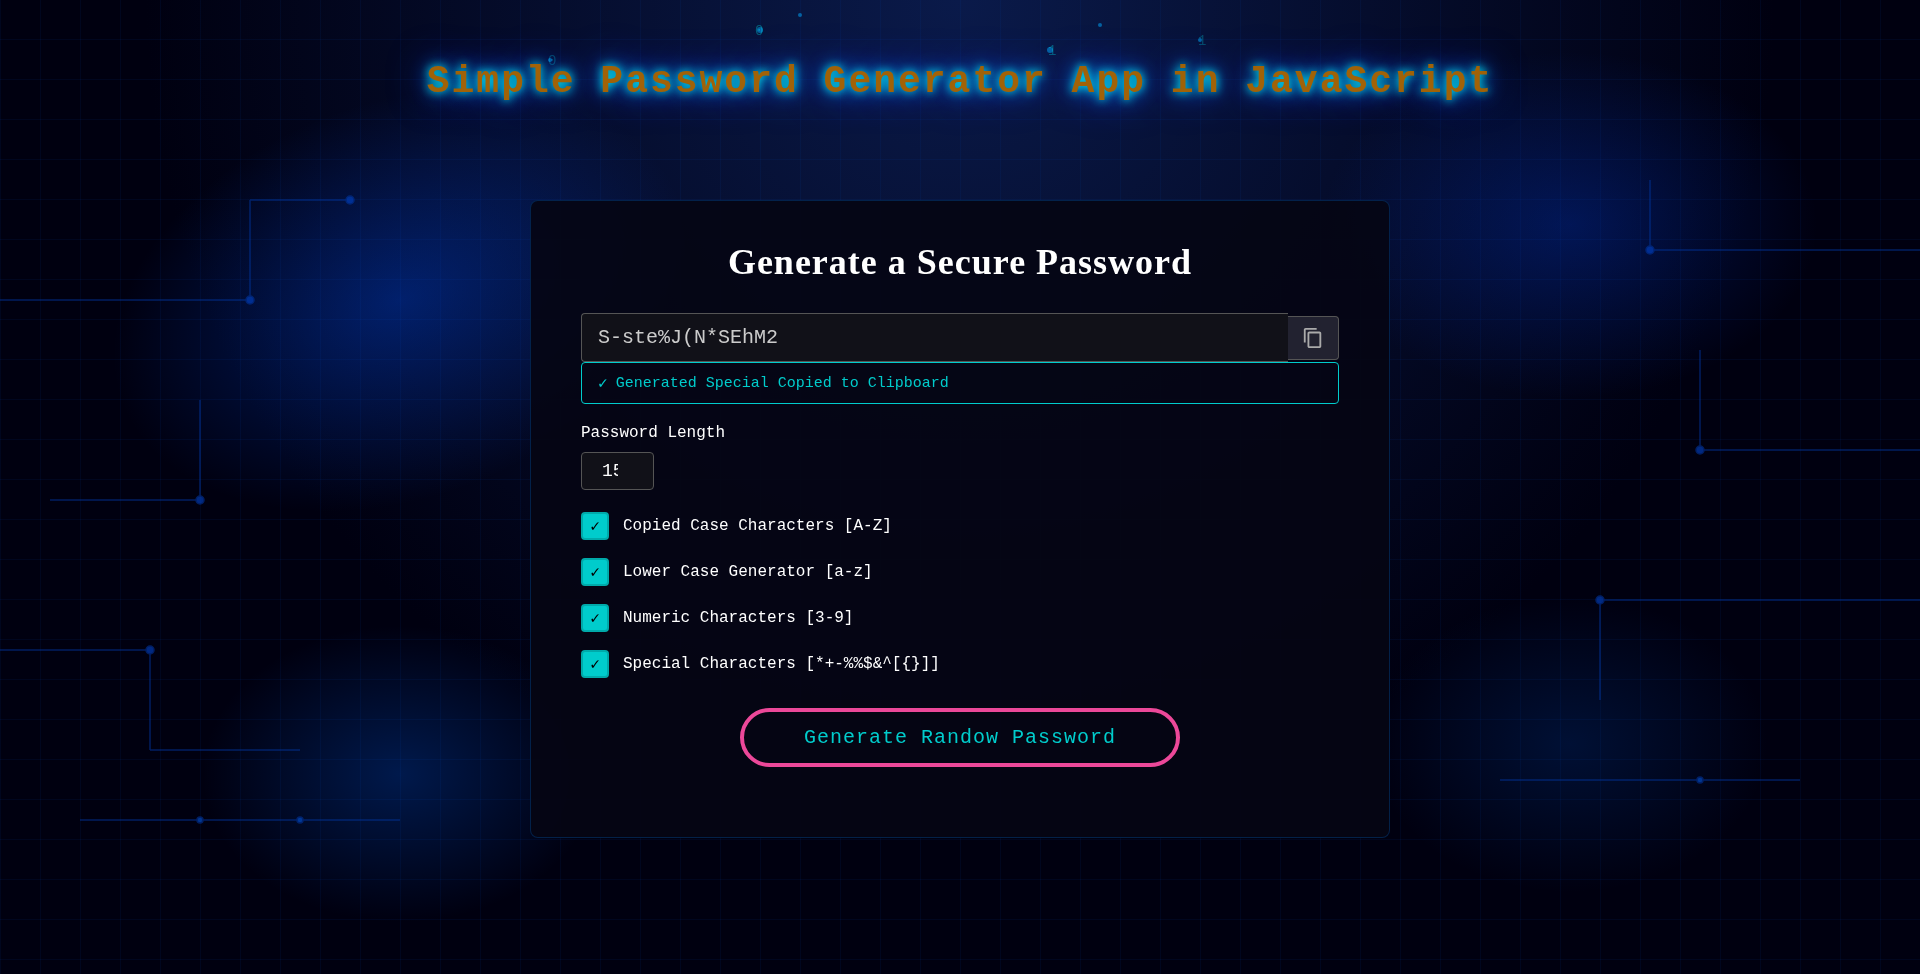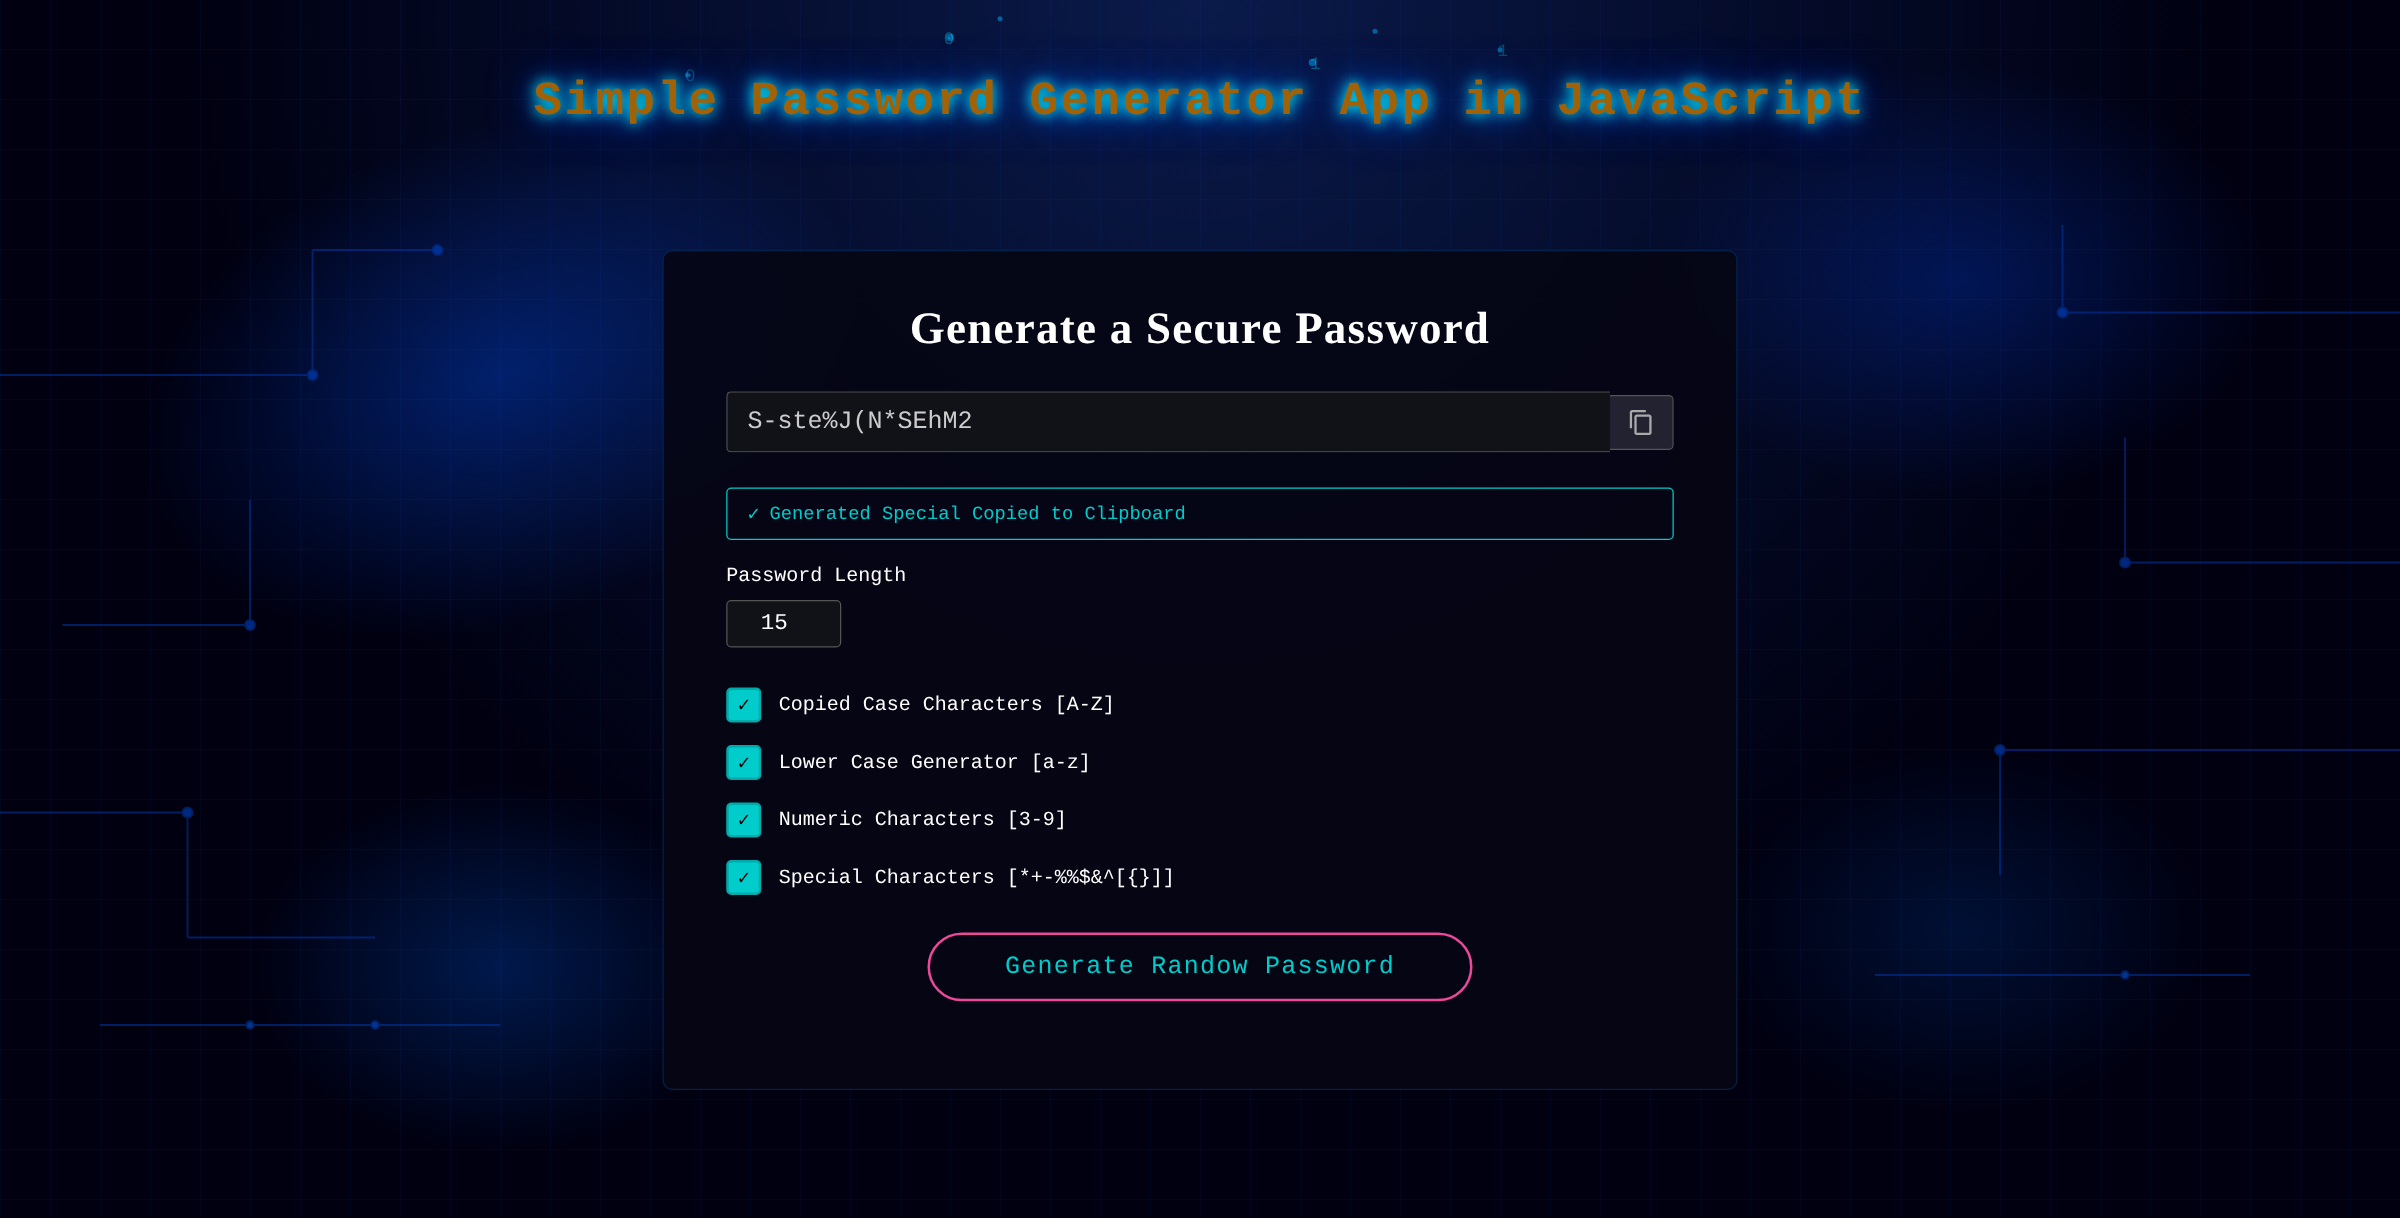--- a/index.html
+++ b/index.html
@@ -113,21 +113,21 @@
       color: #ffffff;
       font-family: 'Georgia', serif;
       margin-bottom: 30px;
       letter-spacing: 1px;
     }
 
     
     .password-row {
       display: flex;
       align-items: center;
-      margin-bottom: 28px;
+      margin-bottom: 0;
     }
 
     .password-input {
       flex: 1;
       background: #111118;
       border: 1.5px solid #555;
       border-right: none;
       color: #cccccc;
       font-size: 20px;
       font-family: 'Courier New', Courier, monospace;
@@ -185,25 +185,25 @@
       display: block;
     }
 
     .length-input {
       background: #111118;
       border: 1.5px solid #555;
       color: #ffffff;
       font-size: 18px;
       font-family: 'Courier New', Courier, monospace;
       padding: 8px 20px;
-      width: 92px;
+      width: 73px;
       text-align: center;
       border-radius: 4px;
       outline: none;
-      margin-bottom: 32px;
+      margin-bottom: 22px;
     }
 
     
     .checkbox-row {
       display: flex;
       align-items: center;
       gap: 14px;
       margin-bottom: 18px;
     }
 
@@ -230,21 +230,21 @@
       color: #ffffff;
       font-size: 16px;
       font-family: 'Courier New', Courier, monospace;
     }
 
     
     .generate-btn {
       display: block;
       margin: 30px auto 0;
       background: transparent;
-      border: 2px solid #ec4899;
+      border: 4px solid #ec4899;
       border-radius: 30px;
       color: #00cccc;
       font-size: 20px;
       font-family: 'Courier New', Courier, monospace;
       padding: 14px 60px;
       cursor: pointer;
       letter-spacing: 1px;
       transition: background 0.2s;
     }
   </style>

